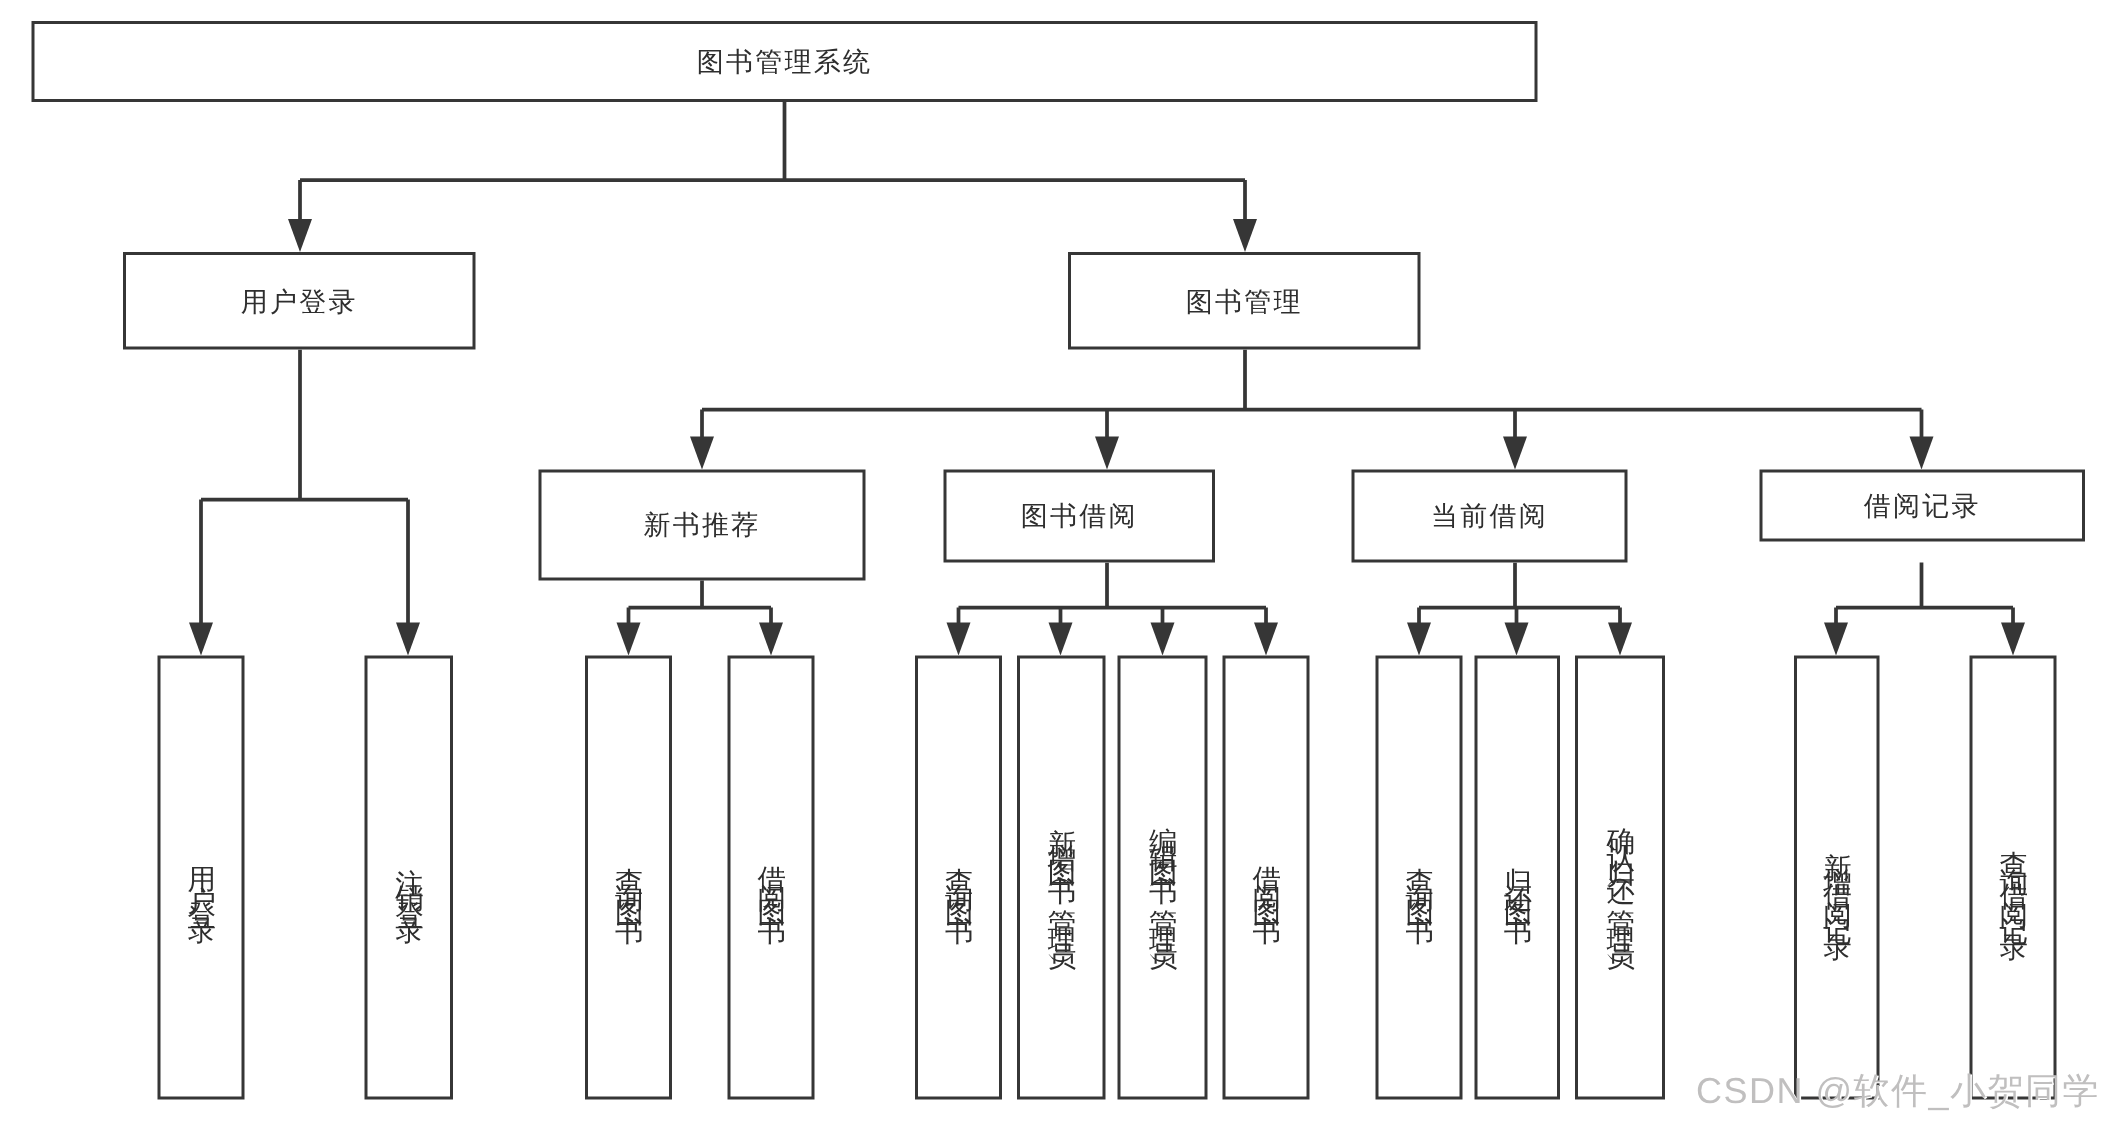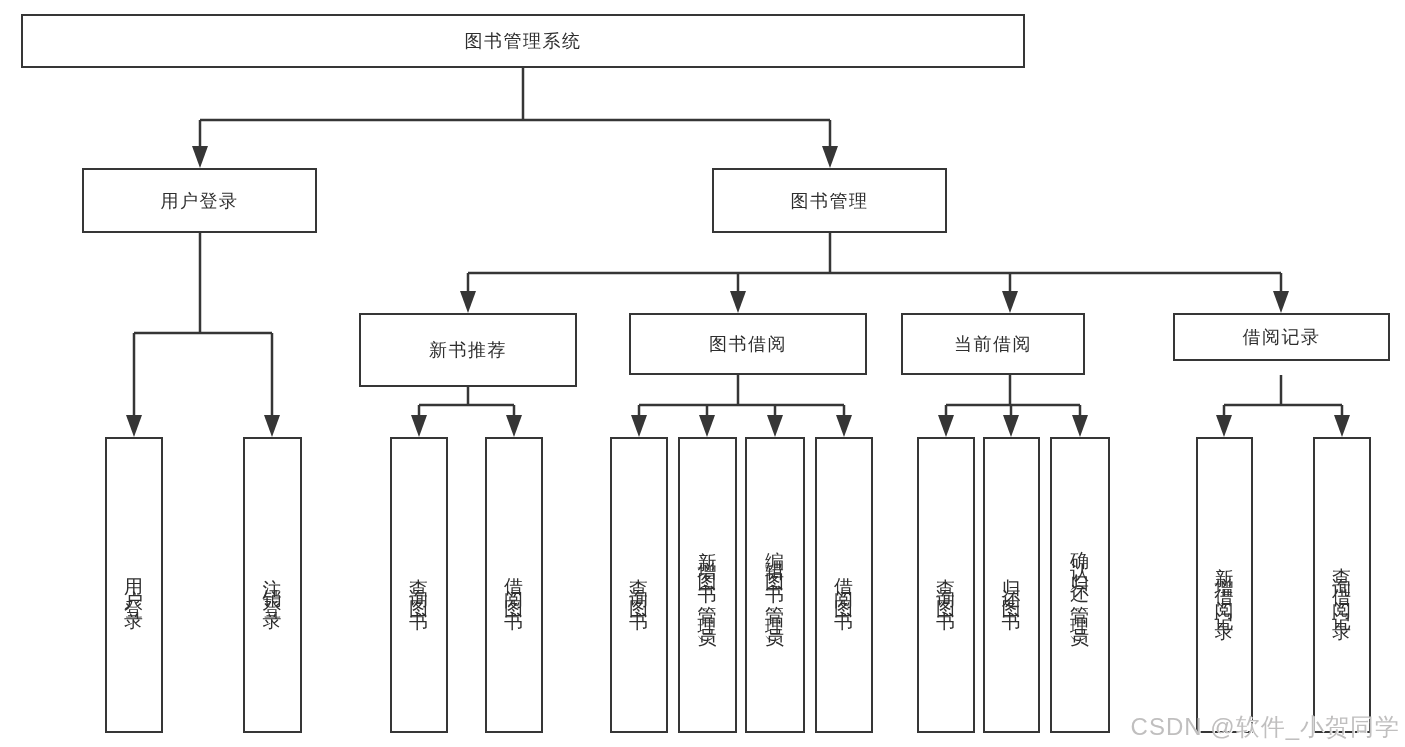--- a/index.html
+++ b/index.html
@@ -137,21 +137,21 @@
   <div class="hbox" style="left:82px; top:168px; width:235px; height:65px;">
     <span class="lbl">用户登录</span>
   </div>
   <div class="hbox" style="left:712px; top:168px; width:235px; height:65px;align-items:center;">
     <span class="lbl">图书管理</span>
   </div>
 
   <div class="hbox" style="left:359px; top:313px; width:218px; height:74px;">
     <span class="lbl">新书推荐</span>
   </div>
-  <div class="hbox" style="left:629px; top:313px; width:238px; height:62px;">
+  <div class="hbox" style="left:629px; top:313px; width:181px; height:62px;">
     <span class="lbl">图书借阅</span>
   </div>
   <div class="hbox" style="left:901px; top:313px; width:184px; height:62px;">
     <span class="lbl">当前借阅</span>
   </div>
   <div class="hbox" style="left:1173px; top:313px; width:217px; height:48px;">
     <span class="lbl">借阅记录</span>
   </div>
 
   <div class="vbox" style="left:105px;">

